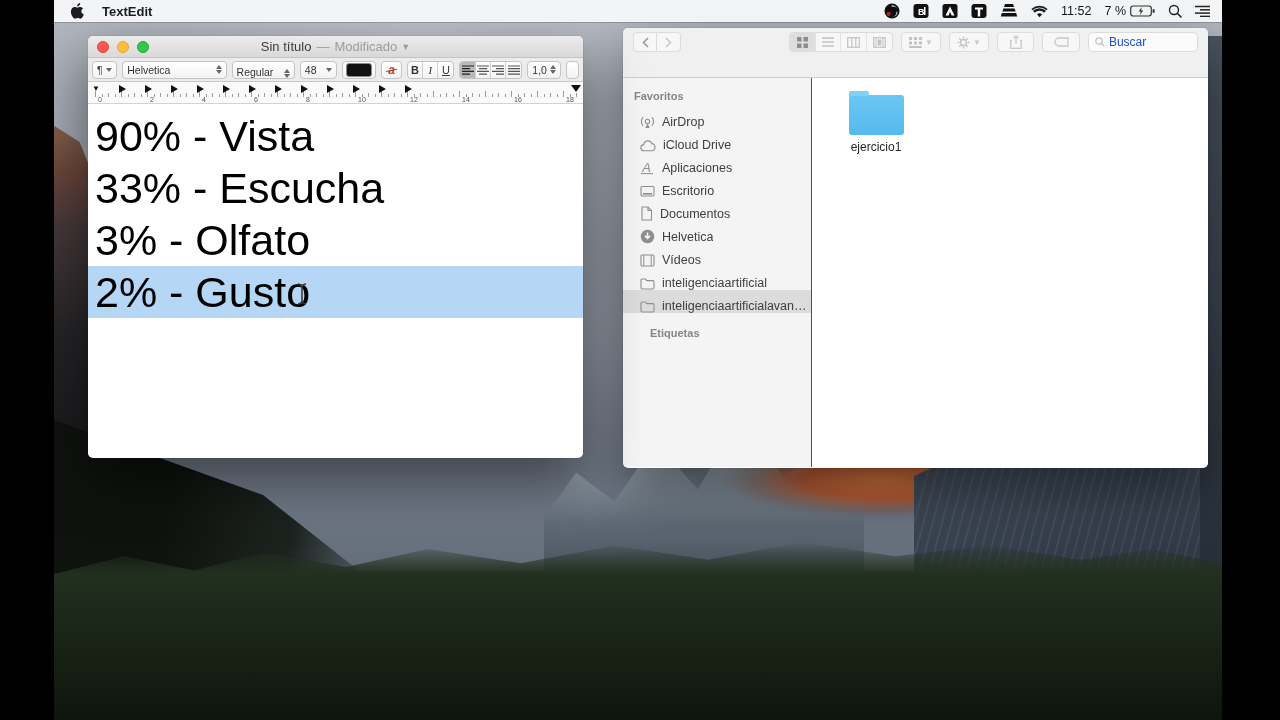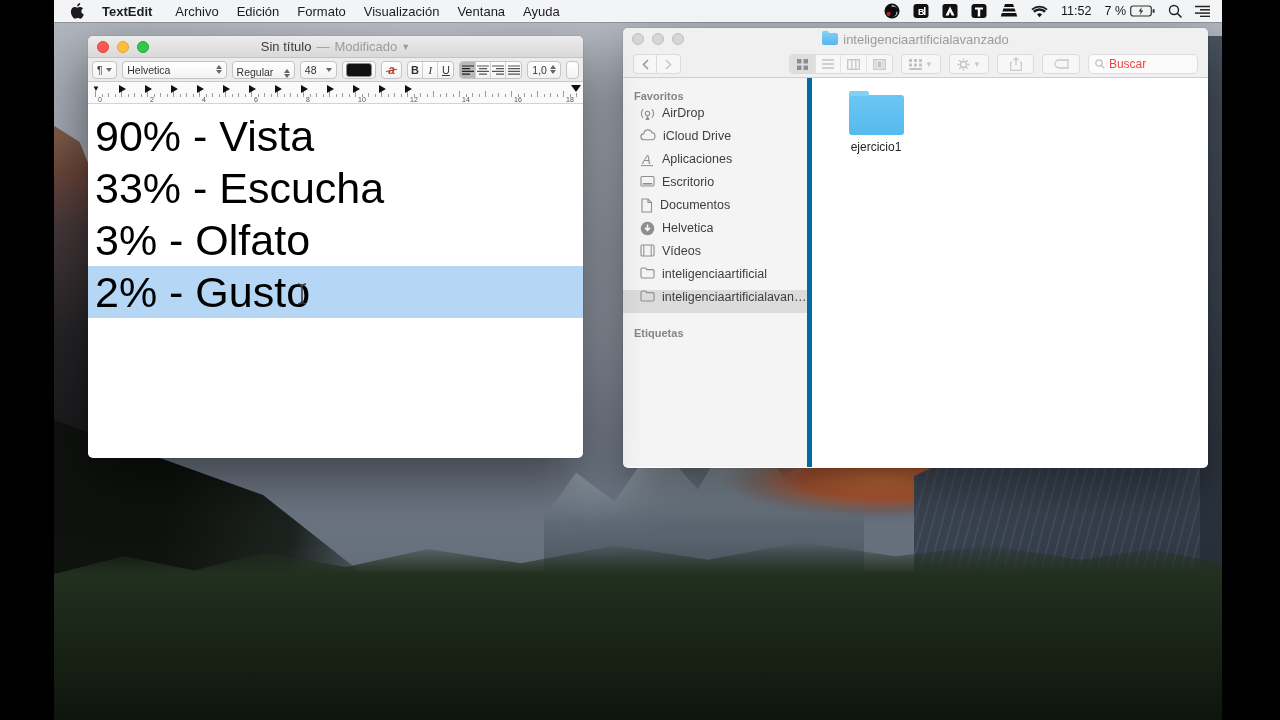--- a/index.html
+++ b/index.html
@@ -107,25 +107,25 @@
   .mini-folder::before { content:""; position:absolute; left:0; top:-2px; width:7px; height:3px; background:#7ecdf5; border-radius:2px 2px 0 0; }
   .fd-toolbar { height:28px; display:flex; align-items:center; padding:0 10px; gap:8px; }
   .fbtn { height:20px; border:1px solid #dcdcdc; border-radius:4px; background:#f7f7f7;
     display:flex; align-items:center; justify-content:center; padding:0 7px; color:#c2c2c2; }
   .fseg { display:flex; height:20px; border:1px solid #dcdcdc; border-radius:4px; overflow:hidden; background:#f7f7f7; }
   .fseg > div { width:26px; display:flex; align-items:center; justify-content:center; border-right:1px solid #e2e2e2; }
   .fseg > div:last-child { border-right:none; }
   .fseg .on { background:#dedede; }
   .fchev { font-size:8px; color:#c9c9c9; margin-left:3px; }
   .fd-search { margin-left:auto; width:112px; height:20px; border:1px solid #dcdcdc; border-radius:5px;
-    background:#fbfbfb; display:flex; align-items:center; gap:4px; padding:0 6px; color:#ef4444; font-size:12px; }
+    background:#fbfbfb; display:flex; align-items:center; gap:4px; padding:0 6px; color:#1d4ed8; font-size:12px; }
   .fd-body { display:flex; height:389px; }
-  .fd-sidebar { width:189px; background:#f4f4f5; border-right:5px solid #0369a1; border-radius:0 0 0 5px; padding-top:8px; }
+  .fd-sidebar { width:189px; background:#f4f4f5; border-right:1px solid #0369a1; border-radius:0 0 0 5px; padding-top:8px; }
   .sb-header { font-size:11px; color:#868686; padding:4px 0 4px 11px; font-weight:bold; }
-  .sb-item { height:23px; display:flex; align-items:flex-start; gap:7px; padding-left:17px; font-size:12.5px; color:#3e3e3e; }
+  .sb-item { height:23px; display:flex; align-items:flex-end; gap:7px; padding-left:17px; font-size:12.5px; color:#3e3e3e; }
   .sb-item.sel { background:#dcdcdc; }
   .sb-item .lbl { white-space:nowrap; overflow:hidden; max-width:150px; }
   .fd-content { flex:1; background:#fff; border-radius:0 0 5px 0; position:relative; }
   .file-tile { position:absolute; left:24px; top:12px; width:80px; display:flex; flex-direction:column; align-items:center; }
   .big-folder { width:55px; height:40px; background:linear-gradient(180deg,#6cc6f3,#55baef); border-radius:3px; position:relative; margin-top:5px; }
   .big-folder::before { content:""; position:absolute; left:0; top:-4px; width:20px; height:5px;
     background:#83d0f5; border-radius:2px 2px 0 0; }
   .file-label { margin-top:5px; font-size:12px; color:#262626; }
 
   svg { display:block; }
@@ -144,28 +144,20 @@
     <div class="wp wp-slope-left"></div>
     <div class="wp wp-forest"></div>
 
     <div class="menubar">
       <span class="apple">
         <svg width="14" height="16" viewBox="0 0 14 16">
             <path fill="#1d1d1f" d="M11.3 8.6c0-2 1.6-2.9 1.7-3-0.9-1.3-2.3-1.5-2.8-1.5-1.2-.1-2.3.7-2.9.7-.6 0-1.5-.7-2.5-.7C3.5 4.1 2.3 4.8 1.6 6 .2 8.3 1.2 11.8 2.6 13.7c.7 1 1.5 2 2.5 2 1 0 1.4-.6 2.6-.6 1.2 0 1.5.6 2.6.6 1.1 0 1.8-1 2.4-1.9.8-1.1 1.1-2.2 1.1-2.3-.1 0-2.5-1-2.5-2.9zM9.4 2.3c.5-.7.9-1.6.8-2.3-.8 0-1.7.5-2.3 1.2-.5.6-.9 1.5-.8 2.3.9.1 1.8-.5 2.3-1.2z"></path>
           </svg>
       </span>
       <span class="appname">TextEdit</span>
-      <span id="menu-items" style="display:flex;">
-          <span class="menu-item">Archivo</span>
-          <span class="menu-item">Edición</span>
-          <span class="menu-item">Formato</span>
-          <span class="menu-item">Visualización</span>
-          <span class="menu-item">Ventana</span>
-          <span class="menu-item">Ayuda</span>
-        </span>
       <div class="mb-status">
         <span id="status-icons" style="display:flex;align-items:center;gap:13px;">
             <span class="sicon">
               <svg width="16" height="16" viewBox="0 0 16 16">
                 <circle cx="8" cy="8" r="7.5" fill="#0c0c0c"></circle>
                 <path d="M8 2.2a5 5 0 0 1 4.8 4 3.6 3.6 0 0 0-6.3-1.3A3.8 3.8 0 0 0 8 2.2z" fill="#f0f0f0"></path>
                 <path d="M13.6 9.5a5 5 0 0 1-5.5 3.9 3.6 3.6 0 0 0 4-5.1 3.8 3.8 0 0 0 1.5 1.2z" fill="#f0f0f0"></path>
                 <circle cx="4.6" cy="10.8" r="2.1" fill="#b5242b"></circle>
               </svg>
             </span>
@@ -459,29 +451,20 @@
                 <path d="M2 22 C4 22 5 21 6 20 C7 21 8 22 10 22"></path>
                 <line x1="6" y1="4" x2="6" y2="20"></line>
               </g>
             </svg>
         </span>
         </div>
     </div>
 
     <div class="window" id="finder">
       <div class="fd-chrome">
-        <div class="fd-titlebar">
-          <div class="traffic">
-            <span class="dot inactive"></span>
-            <span class="dot inactive"></span>
-            <span class="dot inactive"></span>
-          </div>
-          <span class="mini-folder"></span>
-          <span>inteligenciaartificialavanzado</span>
-        </div>
         <div class="fd-toolbar">
           <div style="display:flex;">
             <div class="fbtn" style="border-radius:4px 0 0 4px;width:24px;">
               <svg width="7" height="11" viewBox="0 0 7 11">
                   <path d="M6 1 1.5 5.5 6 10" fill="none" stroke="#9a9a9a" stroke-width="1.6"></path>
                 </svg>
             </div>
             <div class="fbtn" style="border-radius:0 4px 4px 0;width:24px;border-left:none;">
               <svg width="7" height="11" viewBox="0 0 7 11">
                   <path d="M1 1 5.5 5.5 1 10" fill="none" stroke="#c9c9c9" stroke-width="1.6"></path>
@@ -650,21 +633,21 @@
               </div>
               <div class="sb-item sel">
                 <span>
                   <svg width="15" height="12" viewBox="0 0 15 12">
                     <path d="M1 2.2A1.2 1.2 0 0 1 2.2 1h3.2l1.5 1.6h5.9A1.2 1.2 0 0 1 14 3.8v6A1.2 1.2 0 0 1 12.8 11H2.2A1.2 1.2 0 0 1 1 9.8z" fill="none" stroke="#8f8f8f" stroke-width="1.1"></path>
                   </svg>
                 </span>
                 <span class="lbl">inteligenciaartificialavan…</span>
               </div>
             </div>
-          <div class="sb-header" style="margin-top:10px;">Etiquetas</div>
+          <div class="sb-header" style="margin-top:10px;margin-left:16px;">Etiquetas</div>
         </div>
         <div class="fd-content" id="fd-content">
             <div class="file-tile">
               <div class="big-folder"></div>
               <div class="file-label">ejercicio1</div>
             </div>
           </div>
       </div>
     </div>
   </div>

